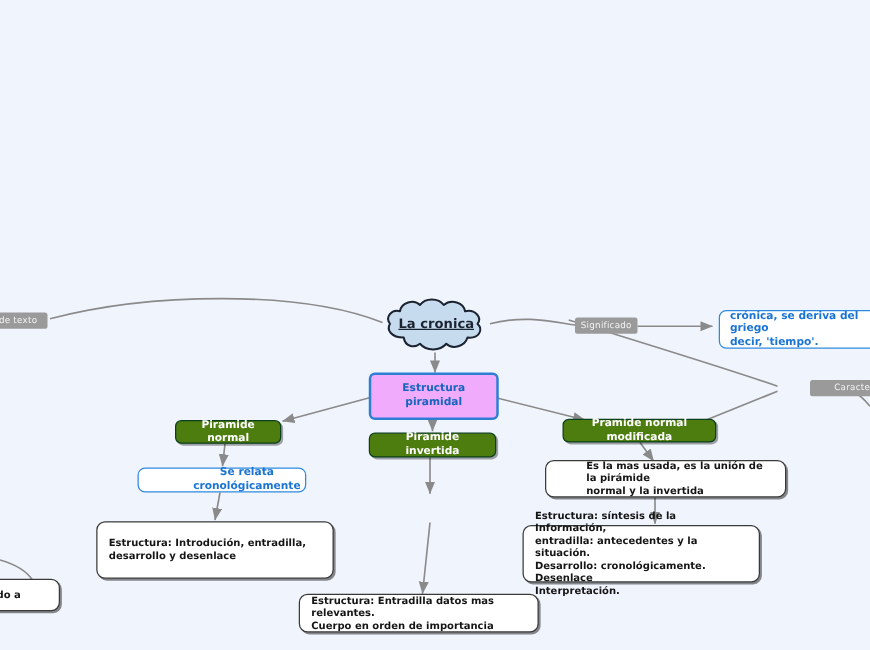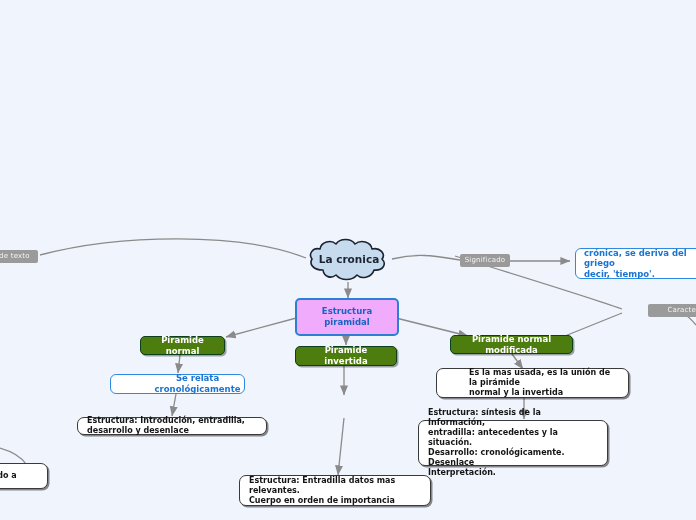--- a/index.html
+++ b/index.html
@@ -35,20 +35,21 @@
 
   
   .cloud {
     width: 92px;
     height: 46px;
     justify-content: center;
     color: #1b2230;
     font-size: 10.5px;
     text-align: center;
     z-index: 4;
+    text-decoration: underline;
   }
   .cloud .cloud-shape {
     position: absolute;
     left: 0; top: 0;
     width: 92px; height: 46px;
   }
   .cloud .cloud-label {
     position: relative;
     z-index: 2;
   }
@@ -189,27 +190,27 @@
 
   <div class="node blue-box left-align" style="left:575px; top:248px; width:135px; height:31px;">crónica, se deriva del griego
 decir, 'tiempo'.</div>
 
   <div class="node green-bright" style="left:295px; top:298px; width:104px; height:19px;">Estructura piramidal</div>
 
   <div class="node green-dark" style="left:140px; top:336px; width:85px; height:19px;">Piramide normal</div>
 
   <div class="node green-dark" style="left:295px; top:346px; width:102px; height:20px;">Piramide invertida</div>
 
-  <div class="node green-dark" style="left:450px; top:335px; width:123px; height:19px;">Piramide normal modificada</div>
+  <div class="node green-dark" style="left:450px; top:335px; width:123px; height:19px;">Pramide normal modificada</div>
 
   <div class="node blue-box" style="left:110px; top:374px; width:135px; height:20px;padding-left:48px;">Se relata cronológicamente</div>
 
   <div class="node white-box" style="left:-38px; top:463px; width:86px; height:26px;">acuerdo a</div>
 
-  <div class="node white-box" style="left:77px; top:417px; width:190px; height:18px;">Estructura: Introdución, entradilla,
+  <div class="node white-box" style="left:77px; top:417px; width:190px; height:46px;">Estructura: Introdución, entradilla,
 desarrollo y desenlace</div>
 
 
   <div class="node white-box" style="left:239px; top:475px; width:192px; height:31px;">Estructura: Entradilla datos mas relevantes.
 Cuerpo en orden de importancia</div>
 
   <div class="node white-box" style="left:436px; top:368px; width:193px; height:30px;padding-left:32px;">Es la mas usada, es la unión de la pirámide
 normal y la invertida</div>
 
   <div class="node white-box" style="left:418px; top:420px; width:190px; height:46px;">Estructura: síntesis de la Información,

